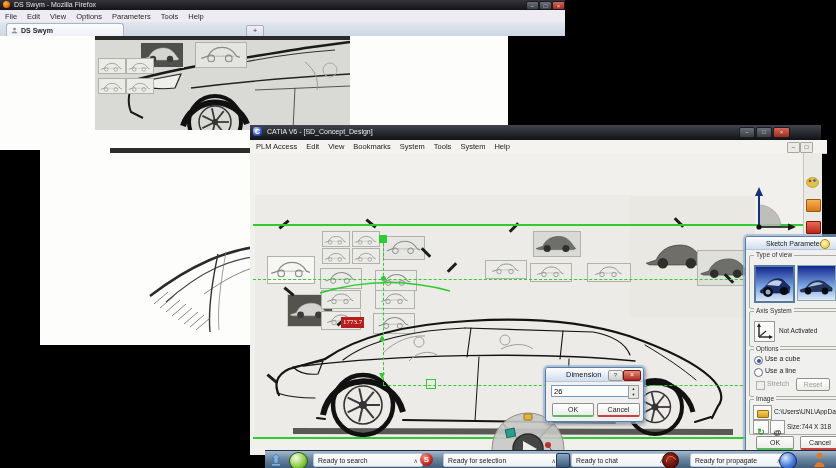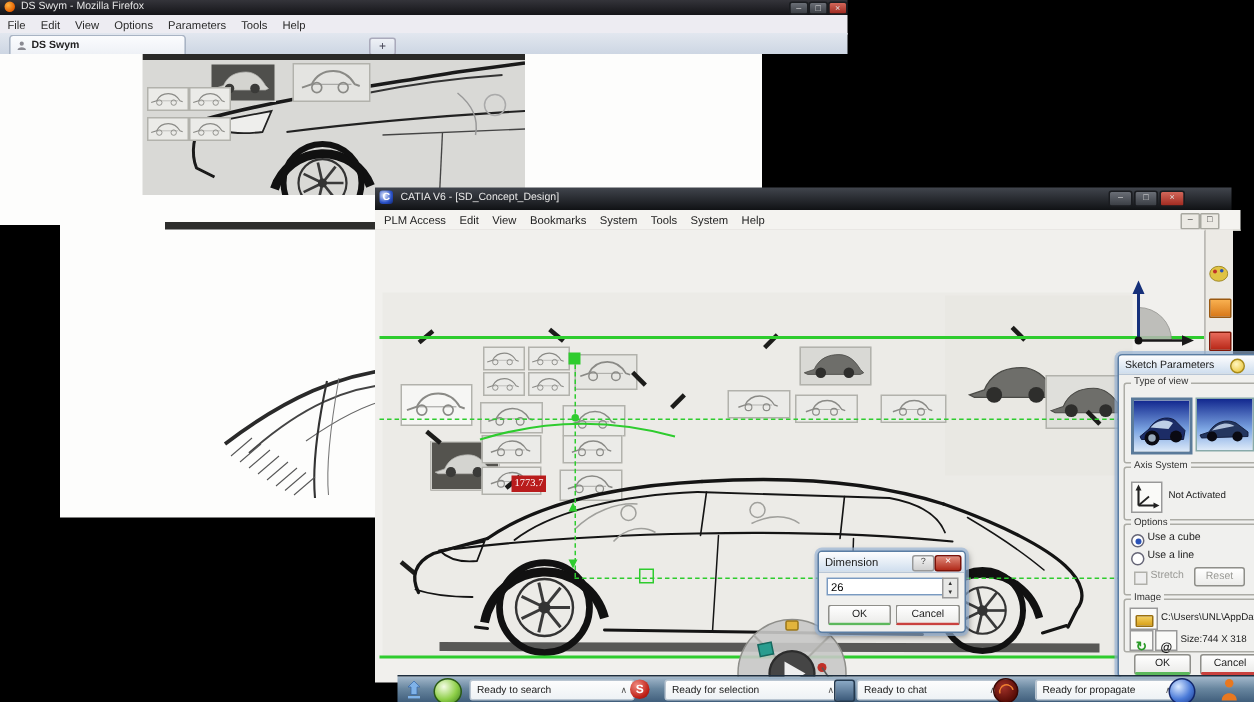--- a/index.html
+++ b/index.html
@@ -19,21 +19,21 @@
   .winbtn.close{background:linear-gradient(#d2675a,#a02a20);}
   .thumb{border:1px solid #b2b2ac;background:#ebebe8;overflow:hidden;}
   .mark{width:12px;height:3px;background:#1c1c1a;}
   .grn{background:#2ecc2e;}
   .grn-line{border-top:2px solid #2ecc2e;}
   .grn-dash{border-top:1px dashed #2ecc2e;}
   .grn-vdash{border-left:1px dashed #2ecc2e;}
   .dim-label{background:#b91c1c;color:#fff;font-family:Liberation Serif, serif;font-size:7px;line-height:11px;padding:0 2px;}
   
   .dlg{background:#f0f0ee;border:1px solid #5a7da3;box-shadow:0 0 0 2px rgba(150,180,215,.65),1px 2px 5px rgba(0,0,0,.5);border-radius:3px;}
-  .dlg-title{background:linear-gradient(#fdfdfe,#cfdeee);border-bottom:1px solid #b8c6d6;font-size:7.5px;color:#1a1a1a;display:flex;align-items:center;padding-left:4px;border-radius:2px 2px 0 0;}
+  .dlg-title{background:linear-gradient(#fdfdfe,#cfdeee);border-bottom:1px solid #b8c6d6;font-size:7.5px;color:#1a1a1a;display:flex;align-items:center;padding-left:20px;border-radius:2px 2px 0 0;}
   .btn{background:linear-gradient(#ffffff,#ececea);border:1px solid #8f8f8a;border-radius:2px;font-size:7px;color:#222;text-align:center;}
   .btn.ok{border-bottom:2px solid #5cb85c;}
   .btn.cancel{border-bottom:2px solid #c9413e;}
   .group{border:1px solid #acaca6;border-radius:2px;}
   .group-label{position:absolute;background:#f0f0ee;font-size:6.5px;color:#333;padding:0 2px;line-height:7px;}
   .small-lbl{font-size:7px;color:#222;}
   .radio{width:7px;height:7px;border:1px solid #667;border-radius:50%;background:#fff;}
   .radio.sel::after{content:"";position:absolute;left:1.5px;top:1.5px;width:4px;height:4px;border-radius:50%;background:#2a52b8;}
   .chk{width:7px;height:7px;border:1px solid #b0b0aa;background:#eee;}
   

